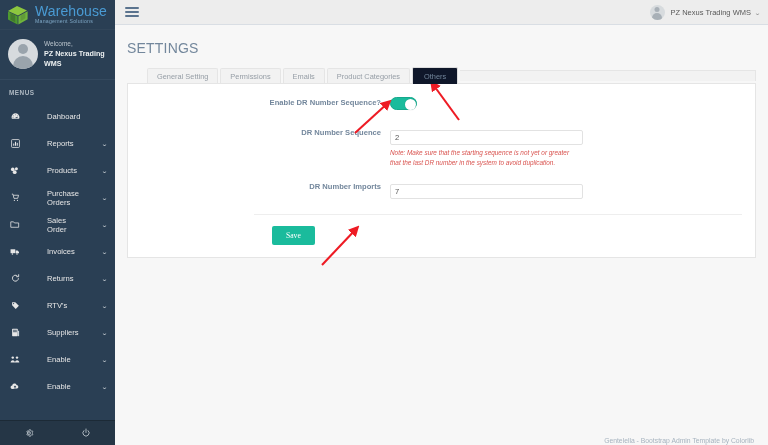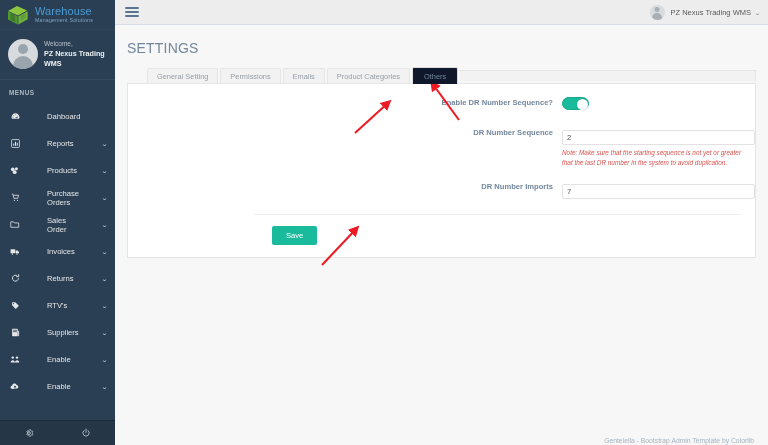--- a/index.html
+++ b/index.html
@@ -19,21 +19,21 @@
     color: #E7E7E7;
   }
   .brand {
     height: 30px;
     display: flex; align-items: center;
     padding-left: 6px;
     border-bottom: 1px solid #314559;
   }
   .brand-cube { width: 24px; height: 22px; position: relative; flex: 0 0 auto; }
   .brand-text { margin-left: 5px; line-height: 1; }
-  .brand-title { font-size: 11px; color: #4A9BD4; letter-spacing: .1px; }
+  .brand-title { font-size: 14px; color: #4A9BD4; letter-spacing: .1px; }
   .brand-sub { font-size: 5.2px; color: #7EA6C4; letter-spacing: .25px; margin-top: 1px; }
 
   .profile {
     display: flex; align-items: center;
     padding: 9px 6px 10px 8px;
     border-bottom: 1px solid #34495E;
   }
   .avatar-big {
     width: 30px; height: 30px; border-radius: 50%;
     background: #D7DBDE; position: relative; flex: 0 0 auto;
@@ -116,21 +116,21 @@
     border-color: #DDDDDD; position: relative; z-index: 3;
     padding: 5px 11px 4.5px 11px;
   }
   .tabs-filler { flex: 1 1 auto; height: 11px; background: #F2F2F2; border: 1px solid #E5E5E5; border-bottom: none; border-left: none; }
 
   .tab-panel {
     background: #FFFFFF; border: 1px solid #E5E5E5;
     min-height: 163px; position: relative; margin-top: -1px;
   }
 
-  .form-row { display: flex; align-items: flex-start; margin-top: 12px; justify-content: flex-end; }
+  .form-row { display: flex; align-items: flex-start; margin-top: 12px; }
   .form-label {
     width: 262px; text-align: right; padding-right: 9px;
     font-size: 7.6px; font-weight: bold; color: #73879C; padding-top: 2px;
   }
   .form-ctrl { width: 193px; }
   .form-input {
     width: 100%; height: 15px; border: 1px solid #E2E2E2;
     font-size: 7.6px; color: #555; padding: 0 4px;
     font-family: "Liberation Sans", sans-serif; background: #fff;
     border-radius: 2px; outline: none;
@@ -149,21 +149,21 @@
     position: absolute; right: 0.5px; top: 0.5px;
     width: 11px; height: 11px; border-radius: 50%;
     background: #FFFFFF; box-shadow: 0 0 1px rgba(0,0,0,.25);
   }
 
   .divider { border-top: 1px solid #EEEEEE; margin: 15px 13px 0 126px; }
   .btn-row { display: flex; margin-top: 11px; padding-left: 144px; padding-bottom: 12px; }
   .btn-save {
     background: #1ABB9C; color: #FFFFFF; border: none;
     font-size: 7.6px; padding: 5px 14px; border-radius: 2px;
-    cursor: pointer; font-family: Liberation Sans, sans-serif;
+    cursor: pointer; font-family: Liberation Serif, serif;
   }
 
   .footer {
     position: absolute; left: 0; bottom: 0; width: 653px;
     text-align: right; padding-right: 14px; padding-bottom: 7px;
     font-size: 6.8px; color: #A6B3BF;
   }
 
   
   .arrow-layer { position: absolute; left: 0; top: 0; width: 768px; height: 445px; pointer-events: none; }

